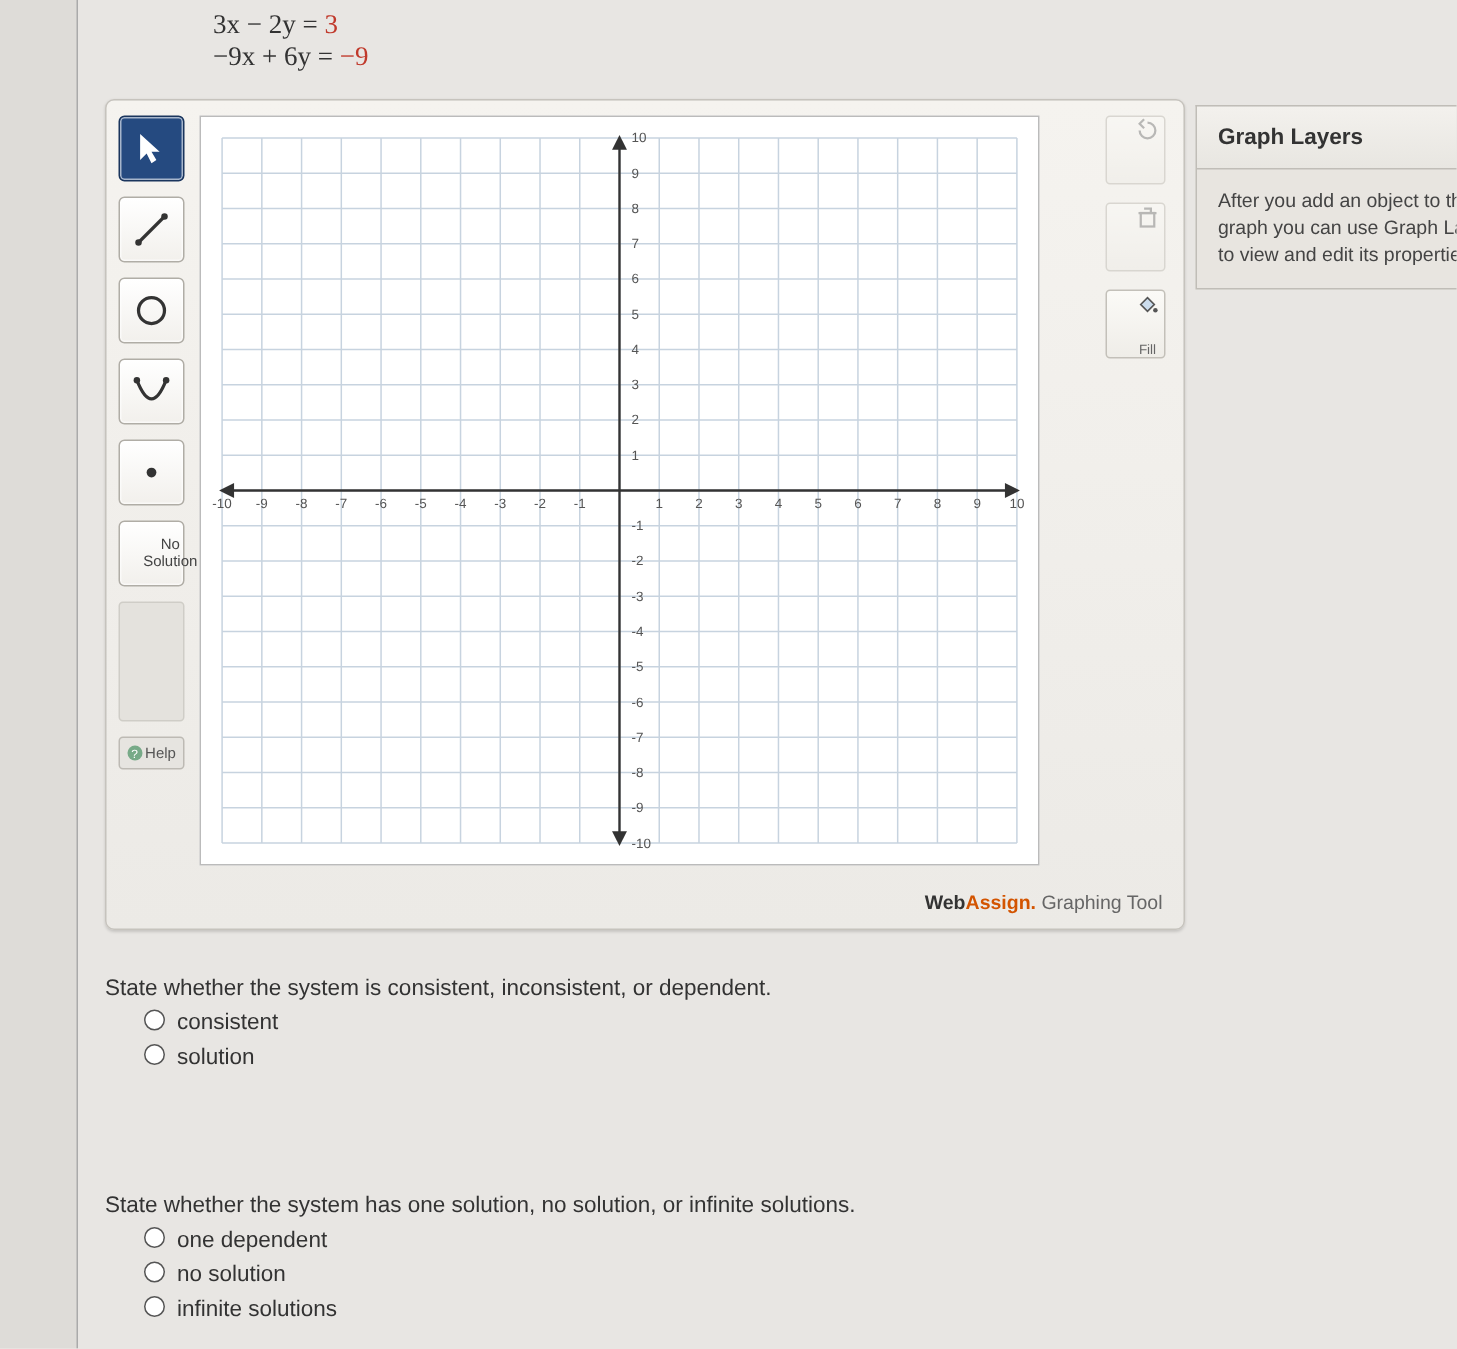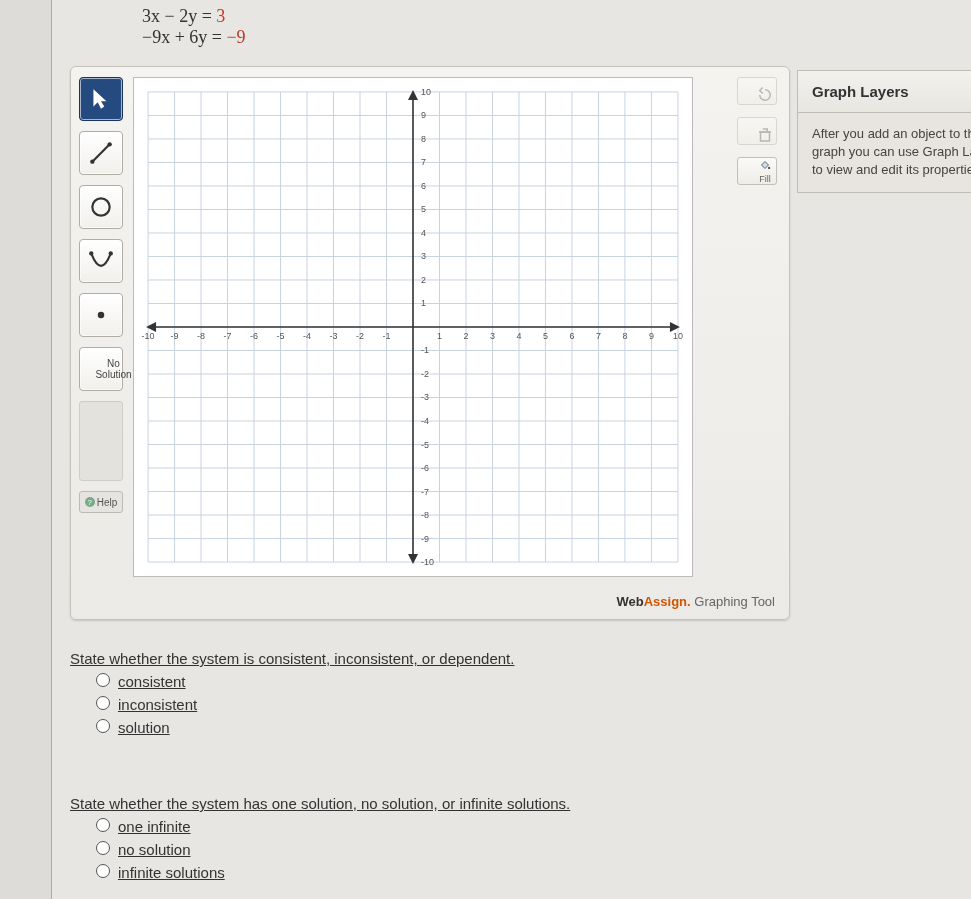--- a/index.html
+++ b/index.html
@@ -96,26 +96,26 @@
   }
   .graph-area svg { width: 100%; height: 100%; display: block; }
 
   .right-tools {
     position: absolute;
     right: 10px; top: 10px;
     width: 42px;
     display: flex; flex-direction: column; gap: 12px;
   }
   .rt-btn {
-    width: 40px; height: 28px;
+    width: 40px; height: 46px;
     background: linear-gradient(#fbfaf7,#efede8);
     border: 1px solid #c3c0b9;
     border-radius: 3px;
     display: flex; flex-direction: column;
-    align-items: center; justify-content: flex-end;
+    align-items: center; justify-content: space-between;
     font-size: 9px; color: #666; cursor:pointer;
     gap:2px;
     padding-left:16px;
   }
   .rt-btn svg{width:18px;height:18px;}
 
   .brand {
     position: absolute;
     right: 14px; bottom: 10px;
     font-size: 13px;
@@ -147,21 +147,20 @@
     font-size: 13px;
     color: #444;
     line-height: 1.4;
   }
 
   .question-block {
     position: absolute;
     left: 18px;
     font-size: 15px;
     color: #333;
-    text-decoration: underline;
   }
   .q1 { top: 650px; }
   .q2 { top: 795px; }
   .question-block .prompt { margin-bottom: 6px; }
   .radio-row {
     display: flex; align-items: flex-start; gap: 8px;
     margin-left: 26px; margin-bottom: 6px;
     cursor: pointer;
   }
   .radio-circle {
@@ -358,33 +357,29 @@
   </div>
 
   <div class="question-block q1">
     <div class="prompt">State whether the system is consistent, inconsistent, or dependent.</div>
     <div class="radio-row">
       <span class="radio-circle"></span>
       <span>consistent</span>
     </div>
     <div class="radio-row">
       <span class="radio-circle"></span>
-      <span>inconsistent</span>
-    </div>
-    <div class="radio-row">
-      <span class="radio-circle"></span>
       <span>solution</span>
     </div>
   </div>
 
   <div class="question-block q2">
     <div class="prompt">State whether the system has one solution, no solution, or infinite solutions.</div>
     <div class="radio-row">
       <span class="radio-circle"></span>
-      <span>one infinite</span>
+      <span>one dependent</span>
     </div>
     <div class="radio-row">
       <span class="radio-circle"></span>
       <span>no solution</span>
     </div>
     <div class="radio-row">
       <span class="radio-circle"></span>
       <span>infinite solutions</span>
     </div>
   </div>

